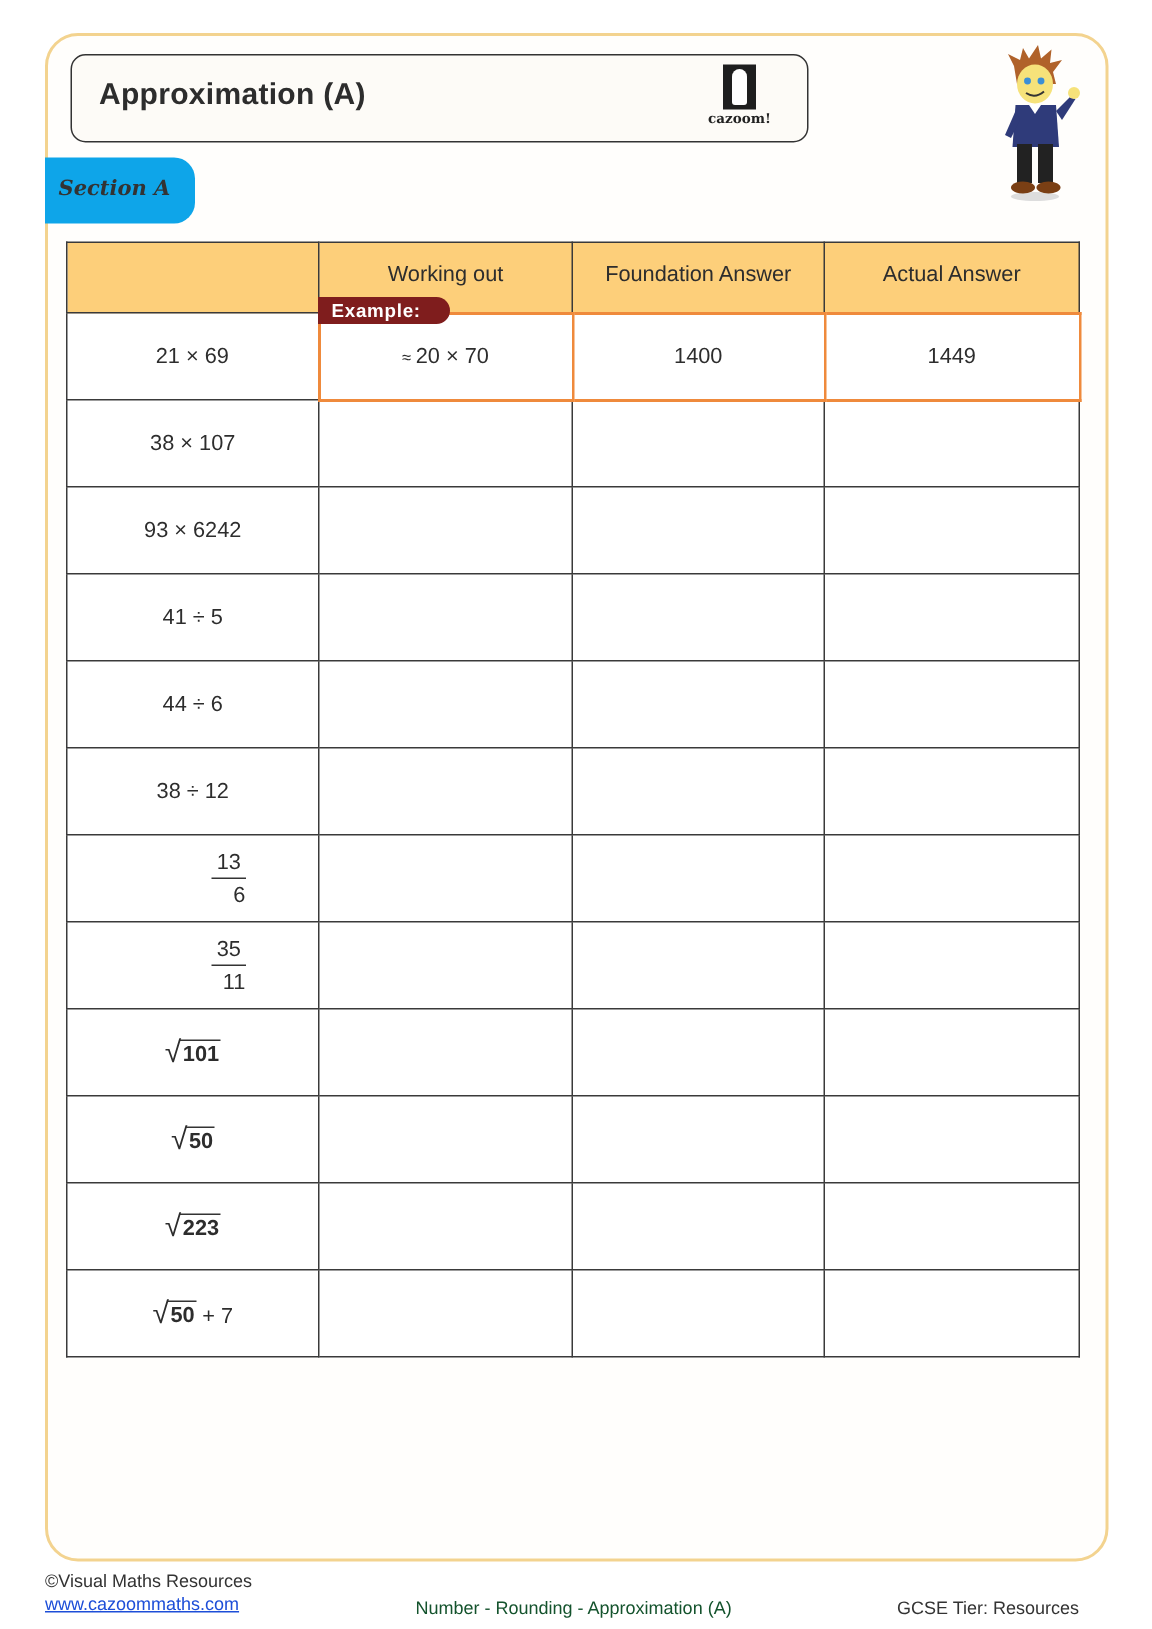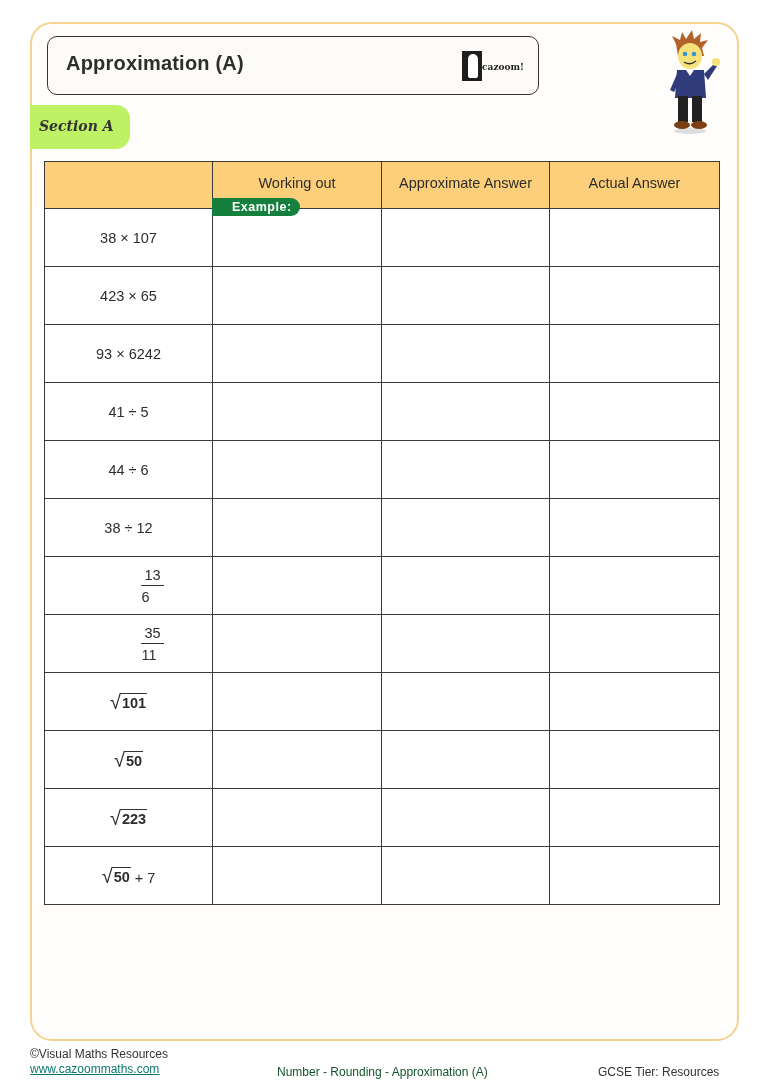--- a/index.html
+++ b/index.html
@@ -13,36 +13,36 @@
     .title-box {
       position: absolute; left: 47px; top: 36px; width: 492px; height: 59px;
       border: 1.5px solid #333; border-radius: 10px; background: #fdfbf7;
     }
     .title-text {
       position: absolute; left: 18px; top: 15px; font-size: 20px; font-weight: bold; color: #2d2d2d;
       letter-spacing: 0.2px;
     }
     .logo {
       position: absolute; right: 14px; top: 6px; width: 62px; height: 46px;
-      display: flex; flex-direction: row; align-items: center;
+      display: flex; flex-direction: column; align-items: center;
     }
     .logo-mark {
       width: 22px; height: 30px; background: #1e1e1e; position: relative;
     }
     .logo-mark::after {
       content: ""; position: absolute; left: 6px; top: 3px; width: 10px; height: 24px;
       background: #fff; border-radius: 5px 5px 2px 2px;
     }
     .logo-text { font-family: "DejaVu Serif", serif; font-weight: bold; font-size: 9px; color: #222; margin-top: 2px; }
 
     .mascot { position: absolute; left: 664px; top: 30px; width: 56px; height: 104px; }
 
     .section-tab {
       position: absolute; left: 30px; top: 105px; width: 100px; height: 44px;
-      background: #bef264; border-radius: 0 14px 14px 0;
+      background: #0ea5e9; border-radius: 0 14px 14px 0;
     }
     .section-tab span {
       position: absolute; left: 9px; top: 13px; font-family: "DejaVu Serif", "Liberation Serif", serif;
       font-style: italic; font-weight: bold; font-size: 14px; color: #333;
     }
 
     table.sheet {
       position: absolute; left: 44px; top: 161px; width: 675px;
       border-collapse: collapse; table-layout: fixed;
     }
@@ -55,37 +55,37 @@
       font-weight: normal; font-size: 14.5px; color: #2d2d2d; text-align: center; vertical-align: middle;
       padding-bottom: 4px;
     }
     table.sheet td {
       height: 58px; border: 1.5px solid #3a3a3a; text-align: center; vertical-align: middle;
       font-size: 14.5px; color: #2d2d2d; background: #fff;
     }
     tr.example td.ex { border: 2px solid #ef8a3c; position: relative; }
     .example-badge {
       position: absolute; left: 212px; top: 198px; height: 18px; width: 88px;
-      background: #15803d; color: #fff; font-size: 12.5px; font-weight: bold;
-      border-radius: 0 9px 9px 0; padding-left: 20px; line-height: 18px; letter-spacing: 0.5px;
+      background: #7f1d1d; color: #fff; font-size: 12.5px; font-weight: bold;
+      border-radius: 0 9px 9px 0; padding-left: 9px; line-height: 18px; letter-spacing: 0.5px;
       z-index: 2;
     }
     .approx-sym { font-size: 11px; margin-right: 3px; }
 
-    .frac { display: inline-flex; flex-direction: column; align-items: flex-start; line-height: 1; margin-left: 48px; }
+    .frac { display: inline-flex; flex-direction: column; align-items: flex-end; line-height: 1; margin-left: 48px; }
     .frac .num { padding: 0 3px 3px 3px; border-bottom: 1.5px solid #333; }
     .frac .den { padding-top: 4px; }
 
     .sqrt { display: inline-flex; align-items: flex-end; }
     .sqrt .rad { font-size: 20px; line-height: 20px; margin-right: -1px; }
     .sqrt .under { border-top: 1.5px solid #333; padding: 1px 1px 0 2px; line-height: 17px; font-weight: bold; }
     .sqrt-plus { margin-left: 4px; }
 
     .footer-left { position: absolute; left: 30px; top: 1047px; font-size: 12px; color: #333; line-height: 15px; }
-    .footer-left a { color: #0f766e; text-decoration: underline; }
+    .footer-left a { color: #1d4ed8; text-decoration: underline; }
     .footer-mid { position: absolute; left: 277px; top: 1065px; font-size: 12px; color: #14532d; }
     .footer-right { position: absolute; left: 598px; top: 1065px; font-size: 12px; color: #333; }
   </style>
 </head>
 <body>
 
 <div class="frame"></div>
 
 <div class="title-box">
   <span class="title-text">Approximation (A)</span>
@@ -123,34 +123,36 @@
   <colgroup>
       <col class="c0">
       <col class="c1">
       <col class="c2">
       <col class="c3">
     </colgroup>
   <thead>
     <tr>
       <th></th>
       <th>Working out</th>
-      <th>Approximate Answer</th>
+      <th>Foundation Answer</th>
       <th>Actual Answer</th>
     </tr>
   </thead>
   <tbody>
+    <tr class="example">
+      <td>21 × 69</td>
+      <td class="ex">
+        <span class="approx-sym">≈</span><span>20 × 70</span>
+      </td>
+      <td class="ex">1400</td>
+      <td class="ex">1449</td>
+    </tr>
 
     <tr>
       <td>38 × 107</td>
-      <td></td>
-      <td></td>
-      <td></td>
-    </tr>
-    <tr>
-      <td>423 × 65</td>
       <td></td>
       <td></td>
       <td></td>
     </tr>
     <tr>
       <td>93 × 6242</td>
       <td></td>
       <td></td>
       <td></td>
     </tr>

